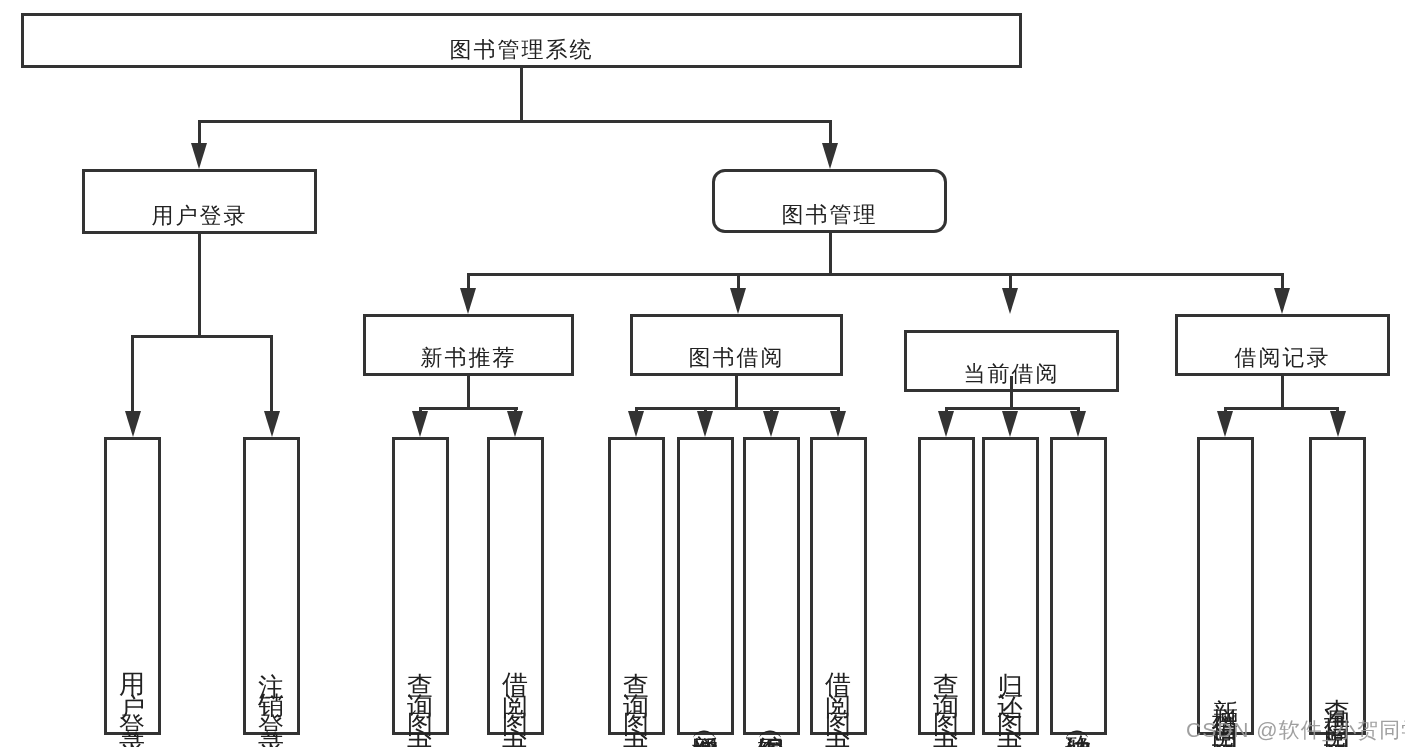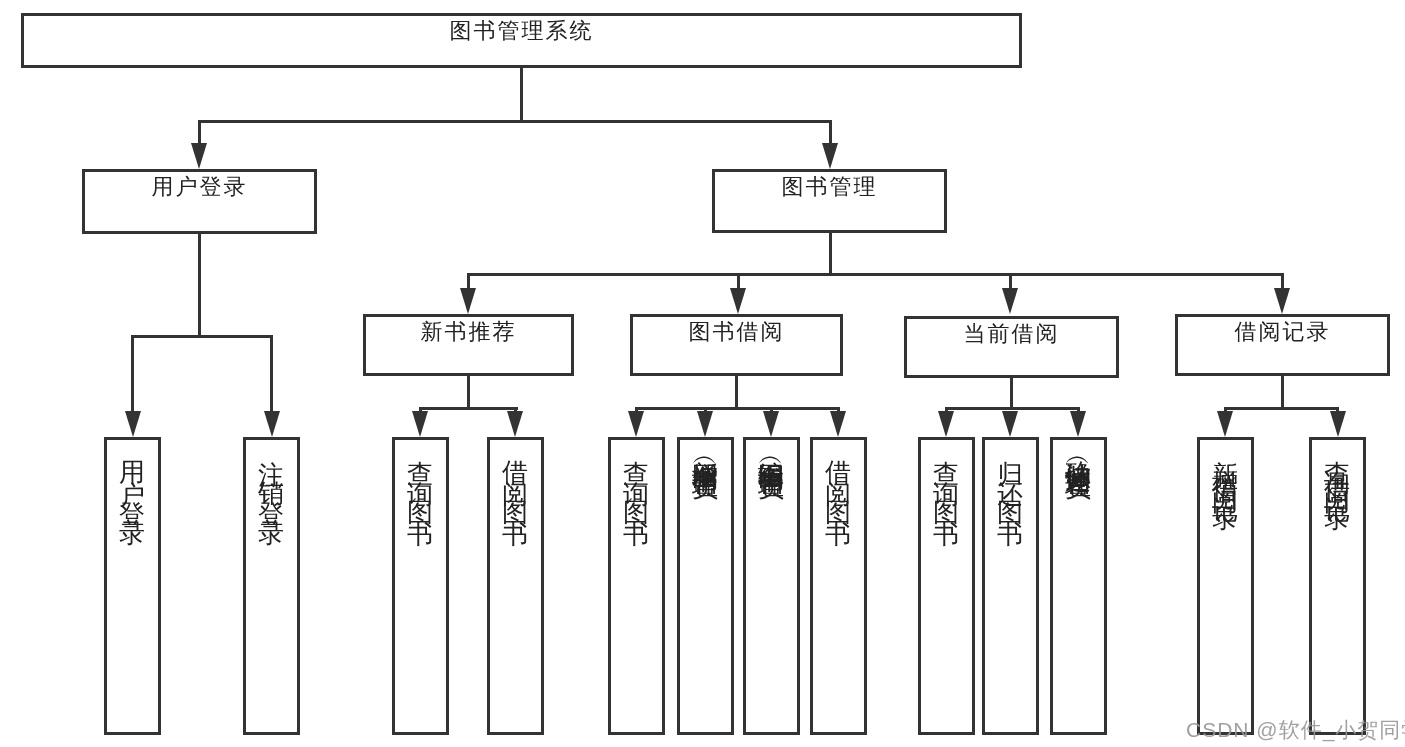--- a/index.html
+++ b/index.html
@@ -2,21 +2,21 @@
 <html><head>
 <meta charset="utf-8">
 <style>
   html,body{margin:0;padding:0;background:#ffffff;}
   .canvas{
     position:relative;width:1405px;height:747px;background:#ffffff;overflow:hidden;
     font-family:"Liberation Sans","DejaVu Sans",sans-serif;color:#222222;
   }
   .box{
     position:absolute;border:3px solid #333333;background:#ffffff;box-sizing:border-box;
-    display:flex;align-items:flex-start;justify-content:center;
+    display:flex;align-items:flex-end;justify-content:center;
   }
   .box.h{font-size:22px;letter-spacing:2px;white-space:nowrap;}
   .box.v{width:57px;height:298px;}
   .vtext{
     writing-mode:vertical-rl;text-orientation:mixed;line-height:1;font-size:26px;
   }
   .sp-loose{letter-spacing:20px;}
   .sp-med{letter-spacing:9px;}
   .sp-tight{letter-spacing:2px;}
   .line{position:absolute;background:#333333;}
@@ -35,31 +35,31 @@
 
 <div class="canvas">
 
   <div class="box h" style="left:21px;top:13px;width:1001px;height:55px;">
     <span>图书管理系统</span>
   </div>
 
   <div class="box h" style="left:82px;top:169px;width:235px;height:65px;">
     <span>用户登录</span>
   </div>
-  <div class="box h" style="left:712px;top:169px;width:235px;height:64px;">
+  <div class="box h" style="left:712px;top:169px;width:235px;height:64px;border-radius:13px;">
     <span>图书管理</span>
   </div>
 
   <div class="box h" style="left:630px;top:314px;width:213px;height:62px;">
     <span>图书借阅</span>
   </div>
   <div class="box h" style="left:363px;top:314px;width:211px;height:62px;">
     <span>新书推荐</span>
   </div>
-  <div class="box h" style="left:904px;top:316px;width:215px;height:62px;">
+  <div class="box h" style="left:904px;top:330px;width:215px;height:62px;">
     <span>当前借阅</span>
   </div>
   <div class="box h" style="left:1175px;top:314px;width:215px;height:62px;">
     <span>借阅记录</span>
   </div>
 
   <div class="box v" style="left:104px;top:437px;">
     <span class="vtext sp-loose">用户登录</span>
   </div>
   <div class="box v" style="left:243px;top:437px;">

